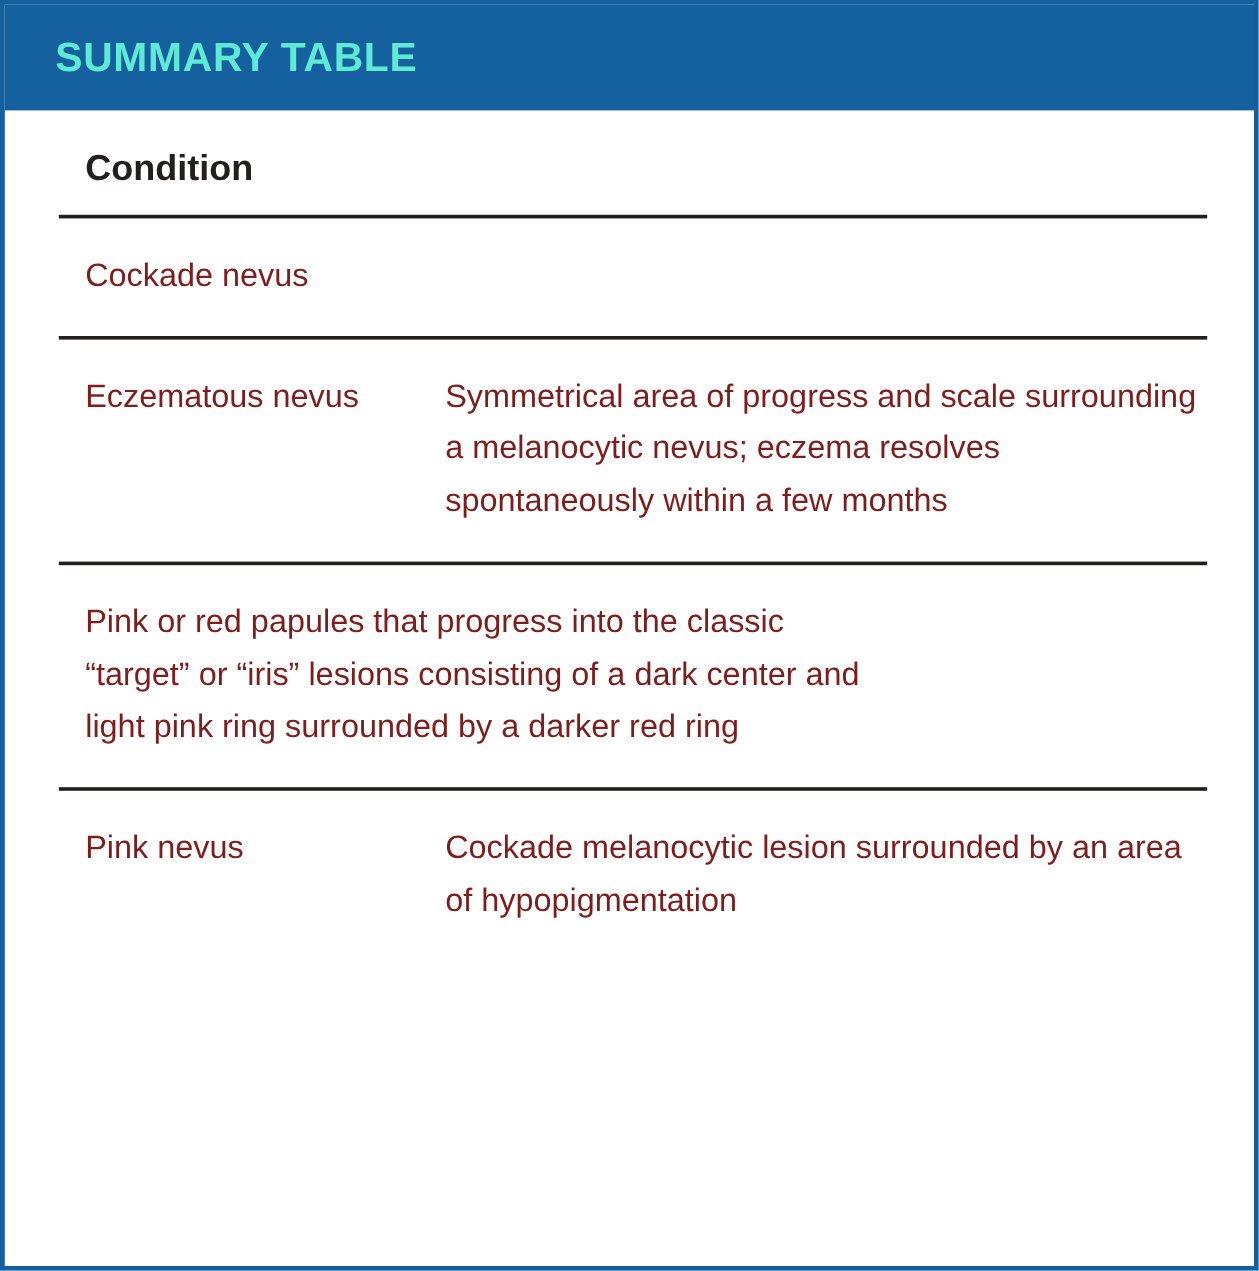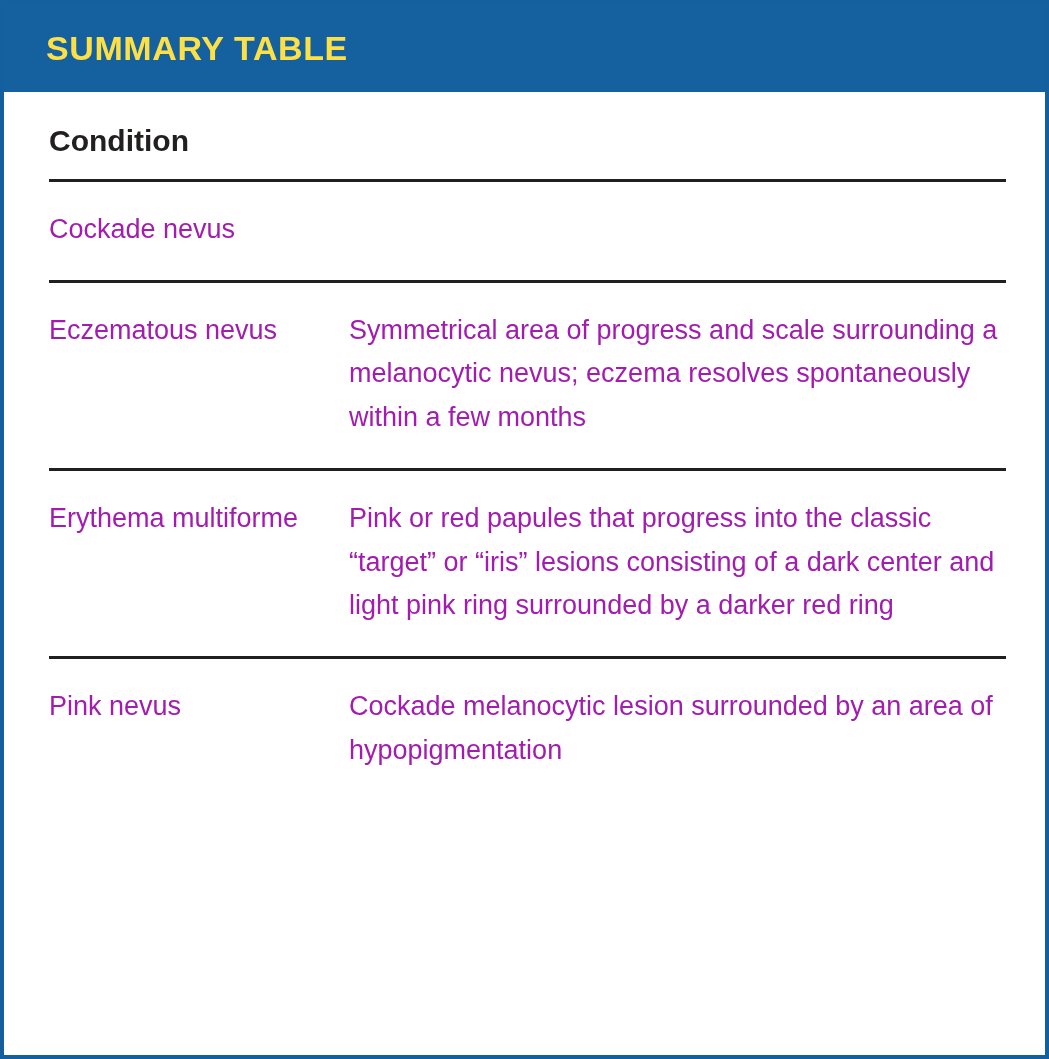--- a/index.html
+++ b/index.html
@@ -25,37 +25,38 @@
   
   .banner {
     height: 88px;
     background: #15609e;
     display: flex;
     align-items: center;
     padding: 0 0 0 42px;
     box-sizing: border-box;
   }
   .banner-title {
-    color: #fde047;
+    color: #5eead4;
     font-size: 34px;
     font-weight: bold;
     letter-spacing: 0.6px;
     line-height: 1;
     font-family: "Liberation Sans", "DejaVu Sans", sans-serif;
   }
 
   
   .table-body {
     padding: 0 39px 0 45px;
     box-sizing: border-box;
   }
 
   .row {
     display: flex;
     align-items: flex-start;
+    margin-left: 22px;
   }
 
   .col-condition {
     width: 300px;
     flex: 0 0 300px;
     box-sizing: border-box;
     padding-right: 14px;
   }
   .col-characteristics {
     flex: 1 1 auto;
@@ -83,21 +84,21 @@
   }
 
   
   .row-data {
     padding-top: 26px;
     padding-bottom: 28px;
   }
   .td {
     font-size: 27px;
     font-weight: normal;
-    color: #a21caf;
+    color: #7f1d1d;
     line-height: 1.62;
     font-family: "Liberation Sans", "DejaVu Sans", sans-serif;
   }
   .td-condition {
     
   }
   .td-characteristics {
     max-width: 672px;
   }
 
@@ -137,23 +138,20 @@
         <div class="td td-condition">Eczematous nevus</div>
       </div>
       <div class="col-characteristics">
         <div class="td td-characteristics">Symmetrical area of progress and scale surrounding a melanocytic nevus; eczema resolves spontaneously within a few months</div>
       </div>
     </div>
 
     <div class="rule"></div>
 
     <div class="row row-data">
-      <div class="col-condition">
-        <div class="td td-condition">Erythema multiforme</div>
-      </div>
       <div class="col-characteristics">
         <div class="td td-characteristics">Pink or red papules that progress into the classic “target” or “iris” lesions consisting of a dark center and light pink ring surrounded by a darker red ring</div>
       </div>
     </div>
 
     <div class="rule"></div>
 
     <div class="row row-data">
       <div class="col-condition">
         <div class="td td-condition">Pink nevus</div>

